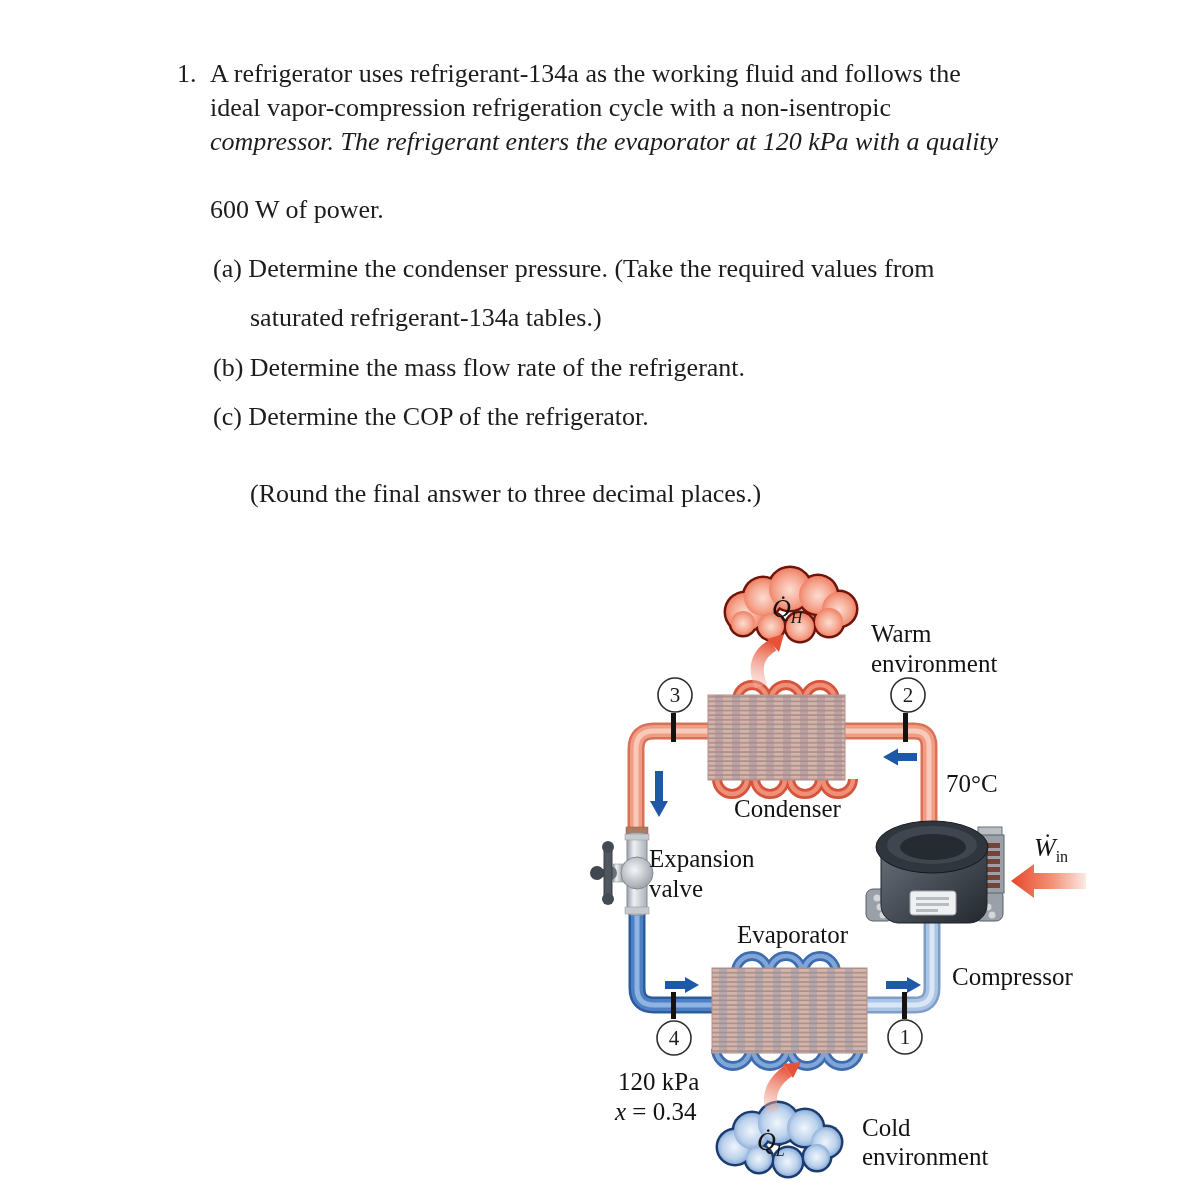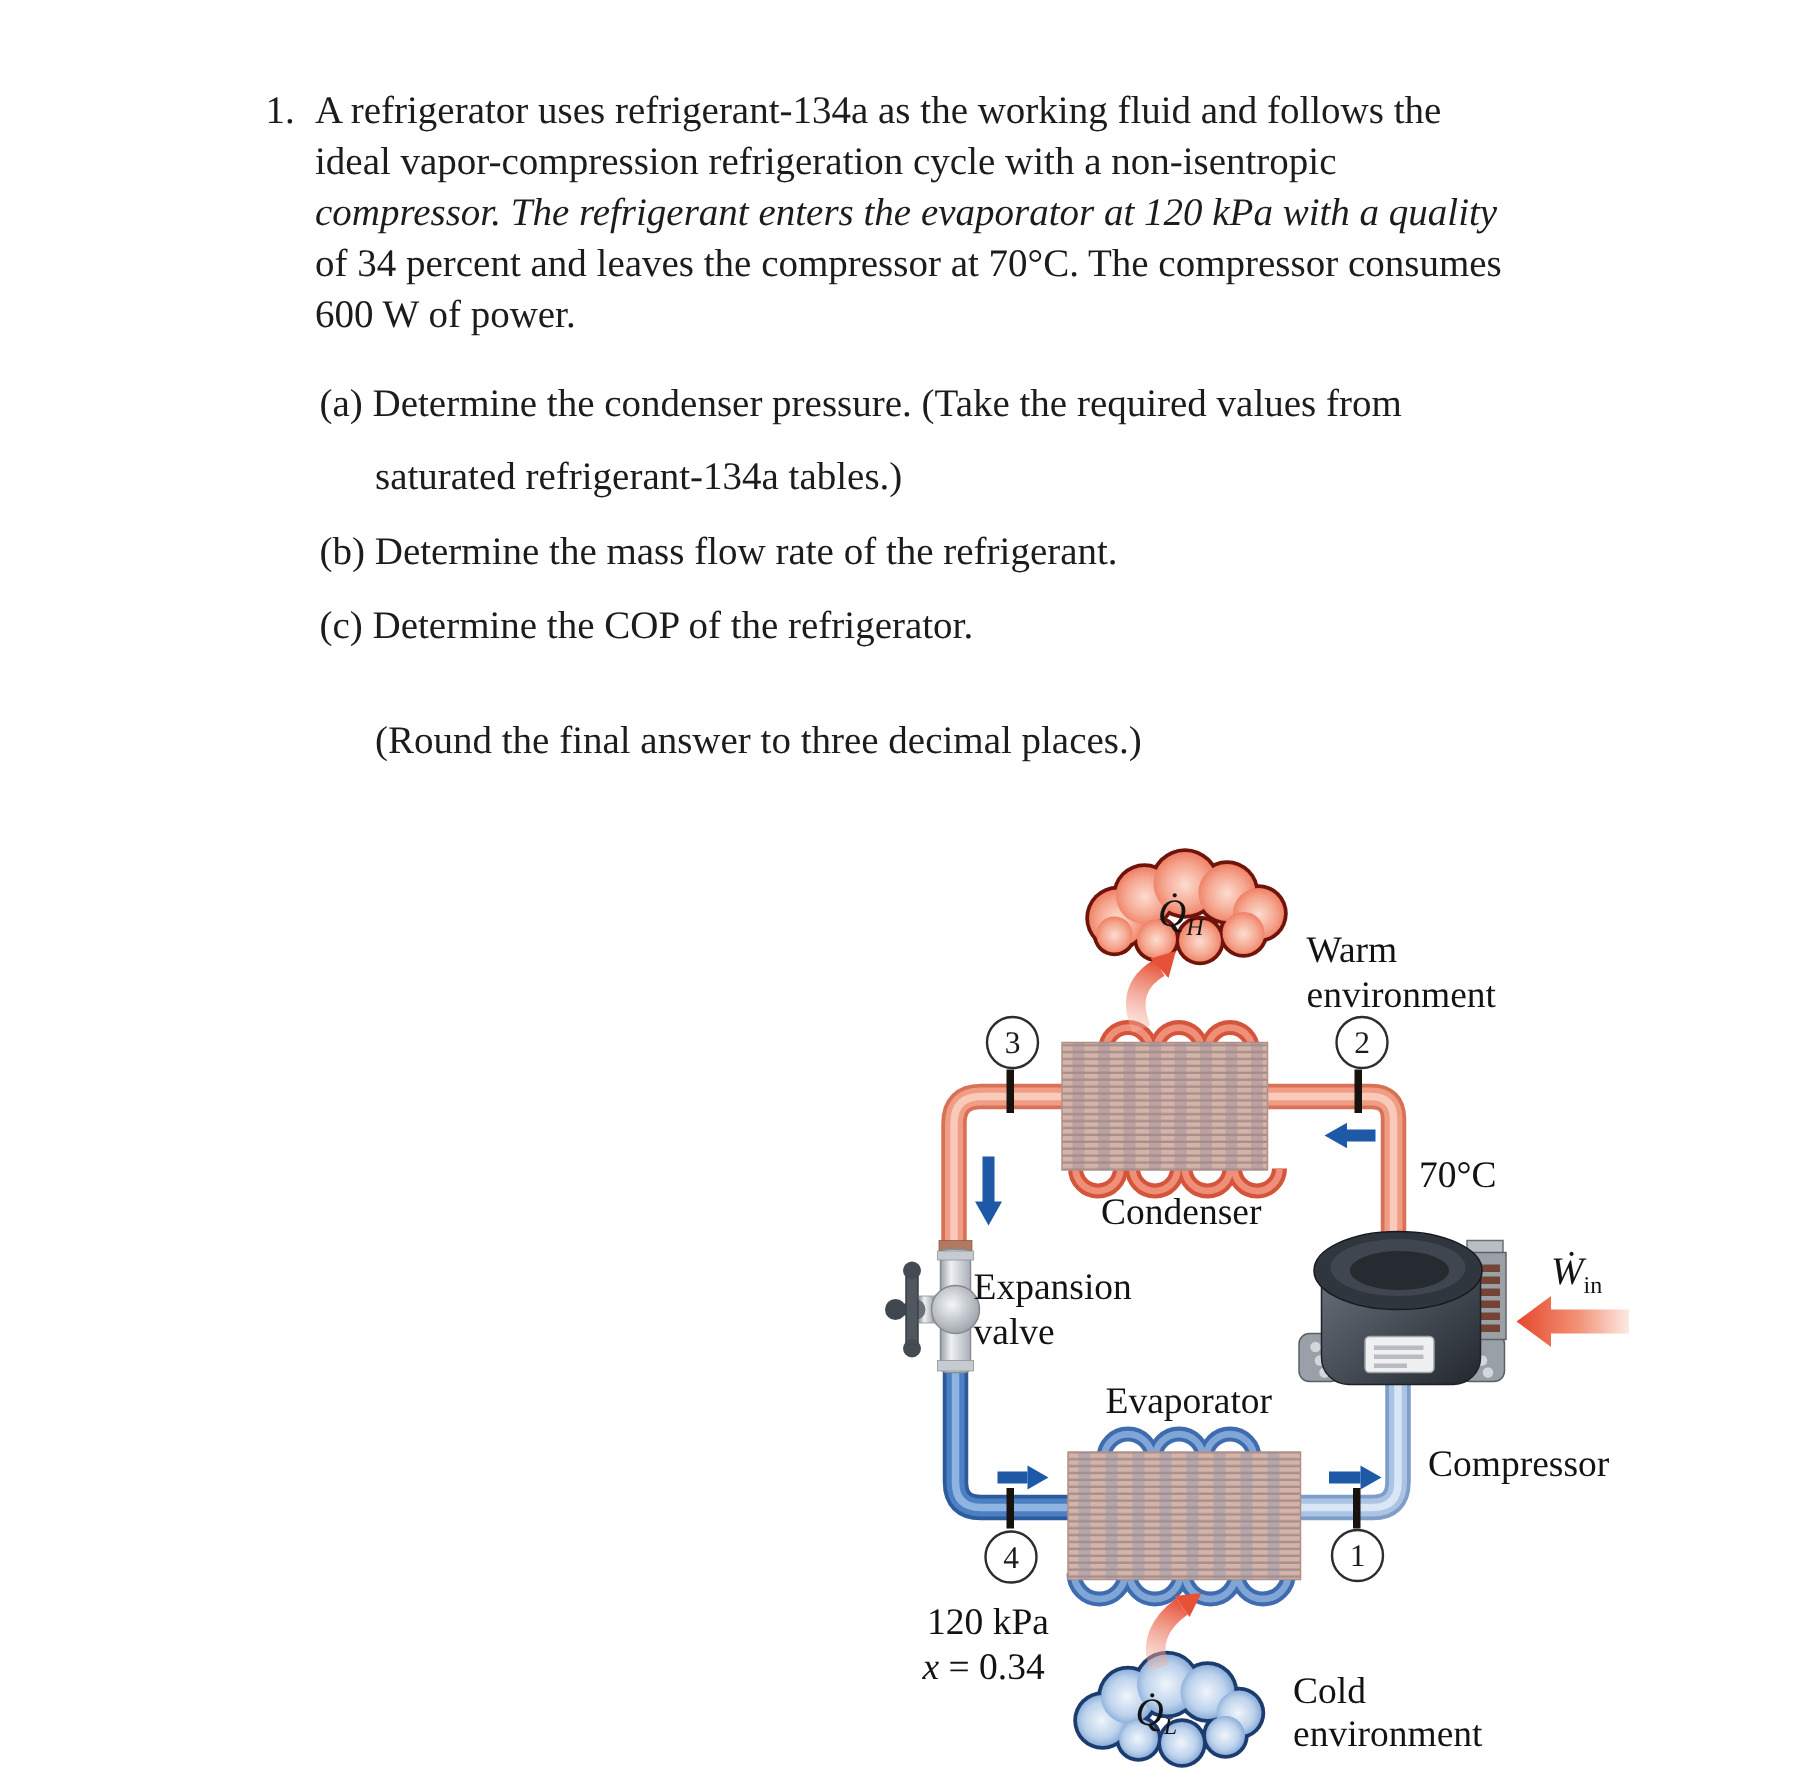--- a/index.html
+++ b/index.html
@@ -15,21 +15,20 @@
 </style>
 </head>
 <body>
 
 <div class="page">
 
   <div class="txt" style="left:177px;top:57px;">1.</div>
   <div class="txt" style="left:210px;top:57px;">A refrigerator uses refrigerant-134a as the working fluid and follows the</div>
   <div class="txt" style="left:210px;top:91px;">ideal vapor-compression refrigeration cycle with a non-isentropic</div>
   <div class="txt" style="left:210px;top:125px;font-style:italic;">compressor. The refrigerant enters the evaporator at 120 kPa with a quality</div>
-  <div class="txt" style="left:210px;top:159px;">of 34 percent and leaves the compressor at 70°C. The compressor consumes</div>
   <div class="txt" style="left:210px;top:193px;">600 W of power.</div>
 
   <div class="txt" style="left:213px;top:252px;">(a) Determine the condenser pressure. (Take the required values from</div>
   <div class="txt" style="left:250px;top:301px;">saturated refrigerant-134a tables.)</div>
   <div class="txt" style="left:213px;top:351px;">(b) Determine the mass flow rate of the refrigerant.</div>
   <div class="txt" style="left:250px;top:477px;">(Round the final answer to three decimal places.)</div>
   <div class="txt" style="left:213px;top:400px;">(c) Determine the COP of the refrigerator.</div>
 
   <svg class="diagram-svg" viewBox="0 0 620 640">
     <defs>

